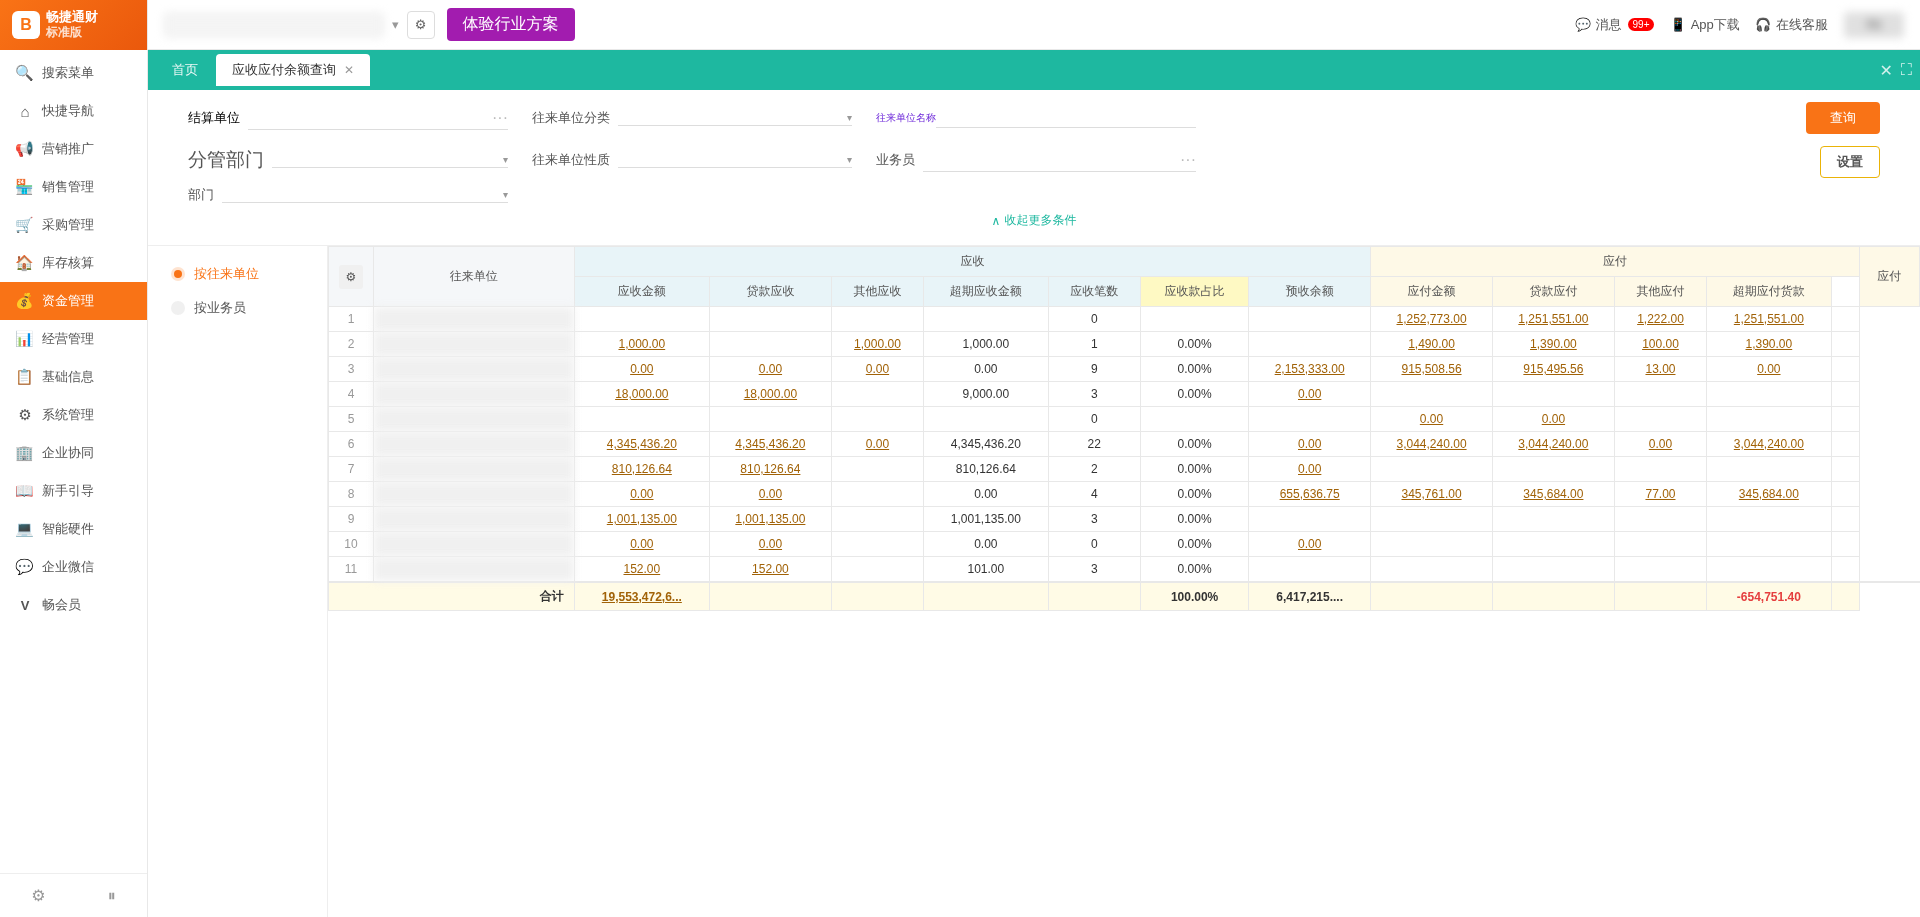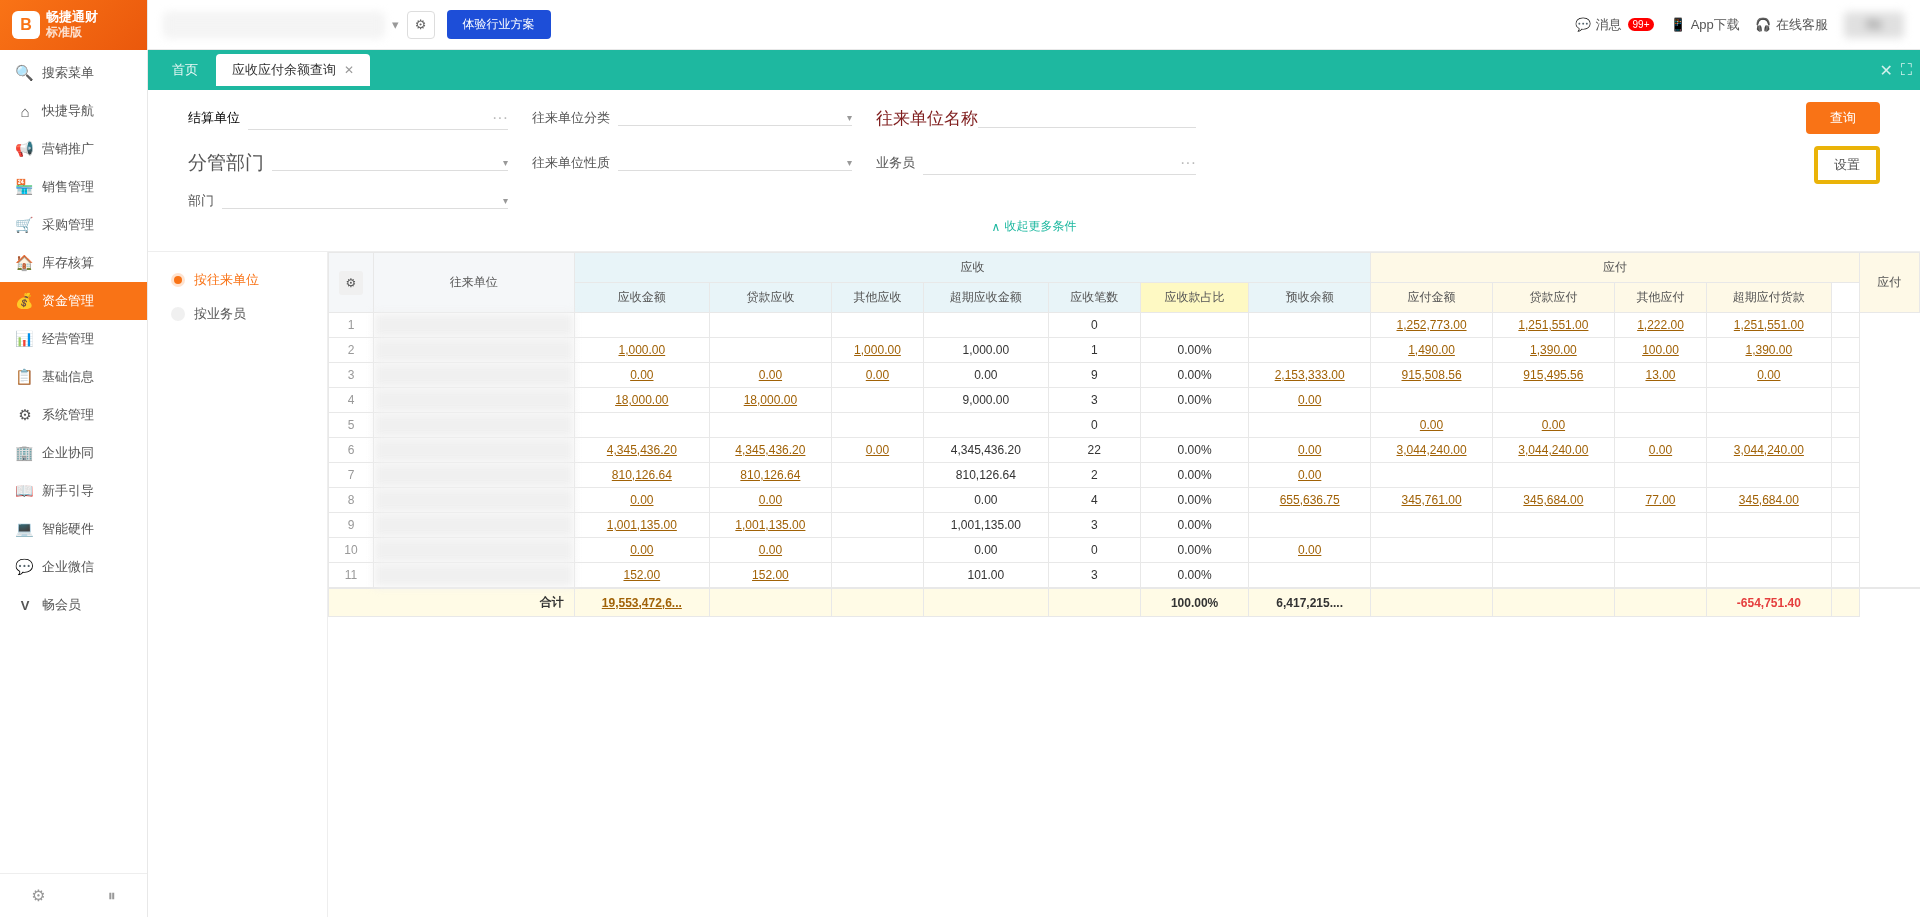--- a/index.html
+++ b/index.html
@@ -25,21 +25,21 @@
 
     
     .main-area { flex: 1; display: flex; flex-direction: column; overflow: hidden; }
 
     
     .top-header { height: 50px; background: #fff; border-bottom: 1px solid #e8e8e8; display: flex; align-items: center; padding: 0 16px; }
     .top-header-left { display: flex; align-items: center; flex: 1; }
     .top-addr-bar { background: #f5f5f5; border: 1px solid #ddd; border-radius: 4px; padding: 4px 10px; font-size: 12px; color: #999; min-width: 200px; margin-right: 8px; }
     .top-dropdown-icon { color: #999; margin-right: 8px; cursor: pointer; }
     .top-gear-btn { width: 28px; height: 28px; border: 1px solid #ddd; border-radius: 4px; display: flex; align-items: center; justify-content: center; cursor: pointer; margin-right: 12px; color: #666; }
-    .top-promo-btn { background: #1d4ed8; color: white; border: none; border-radius: 4px; padding: 6px 16px; font-size: 12px; cursor: pointer; }
+    .top-promo-btn { background: #a21caf; color: white; border: none; border-radius: 4px; padding: 6px 16px; font-size: 16px; cursor: pointer; }
     .top-header-right { display: flex; align-items: center; gap: 16px; }
     .top-icon-btn { display: flex; align-items: center; gap: 4px; color: #555; cursor: pointer; font-size: 13px; }
     .badge { background: #f00; color: white; border-radius: 10px; padding: 1px 5px; font-size: 10px; margin-left: 2px; }
     .top-avatar { width: 28px; height: 28px; border-radius: 50%; background: #ddd; cursor: pointer; }
 
     
     .tab-bar { height: 40px; background: #1eb8a0; display: flex; align-items: center; padding: 0 8px; }
     .tab-item { height: 32px; padding: 0 16px; display: flex; align-items: center; border-radius: 4px 4px 0 0; cursor: pointer; color: rgba(255,255,255,0.8); font-size: 13px; margin-right: 2px; }
     .tab-item.active { background: #fff; color: #333; }
     .tab-item .tab-close { margin-left: 8px; color: #999; font-size: 12px; cursor: pointer; }
@@ -58,21 +58,21 @@
     .page-action-btn { display: flex; align-items: center; gap: 4px; color: #1eb8a0; font-size: 13px; cursor: pointer; }
 
     
     .filter-area { background: white; padding: 0 20px 12px; }
     .filter-add-btn { width: 20px; height: 20px; border: 1px solid #ddd; border-radius: 3px; display: flex; align-items: center; justify-content: center; cursor: pointer; color: #666; font-size: 12px; }
     .filter-collapse-btn { color: #1eb8a0; font-size: 12px; cursor: pointer; display: flex; align-items: center; gap: 4px; }
     .query-filter-option { display: flex; align-items: center; gap: 6px; padding: 6px 8px; cursor: pointer; border-radius: 4px; margin-bottom: 2px; font-size: 13px; color: #555; }
     .query-filter-option.active { color: #f97316; }
     .query-filter-option .option-icon { width: 20px; height: 20px; display: flex; align-items: center; justify-content: center; }
     .query-btn { background: #f97316; color: white; border: none; border-radius: 4px; padding: 7px 24px; font-size: 13px; cursor: pointer; }
-    .settings-btn { background: white; color: #555; border: 4px solid #eab308; border-radius: 4px; padding: 6px 16px; font-size: 13px; cursor: pointer; margin-top: 4px; }
+    .settings-btn { background: white; color: #555; border: 1px solid #eab308; border-radius: 4px; padding: 6px 16px; font-size: 13px; cursor: pointer; margin-top: 4px; font-weight: bold; }
 
     
     .content-body { display: flex; flex: 1; overflow: hidden; }
     .filter-sidebar { width: 180px; background: white; border-right: 1px solid #eee; padding: 12px; flex-shrink: 0; }
 
     
     .table-container { flex: 1; overflow: auto; background: white; margin: 0; }
 
     
     .data-table { width: 100%; border-collapse: collapse; font-size: 12px; }
@@ -240,21 +240,21 @@
                   </div>
                 </div>
                 <div style="display:flex;align-items:center;min-width:320px;">
                   <span style="font-size:13px;color:#555;white-space:nowrap;margin-right:8px;">往来单位分类</span>
                   <div style="flex:1;display:flex;align-items:center;border-bottom:1px solid #ddd;padding:2px 0;cursor:pointer;">
                     <span style="flex:1;color:#ccc;font-size:13px;"></span>
                     <span style="color:#999;font-size:10px;">▾</span>
                   </div>
                 </div>
                 <div style="display:flex;align-items:center;min-width:320px;">
-                  <span style="font-size:17px;color:#7f1d1d;white-space:nowrap;margin-right:0;">往来单位名称</span>
+                  <span style="font-size:10px;color:#6d28d9;white-space:nowrap;margin-right:0;">往来单位名称</span>
                   <div style="flex:1;border-bottom:1px solid #ddd;padding:2px 0;">
                     <input type="text" style="border: none; outline: none; font-size: 13px; width: 100%;">
                   </div>
                 </div>
                 <div style="display:flex;align-items:center;gap:6px;margin-left:auto;">
                   <button class="query-btn">查询</button>
                 </div>
               </div>
               <div style="display:flex;gap:24px;margin-bottom:8px;">
                 <div style="display:flex;align-items:center;min-width:320px;">

